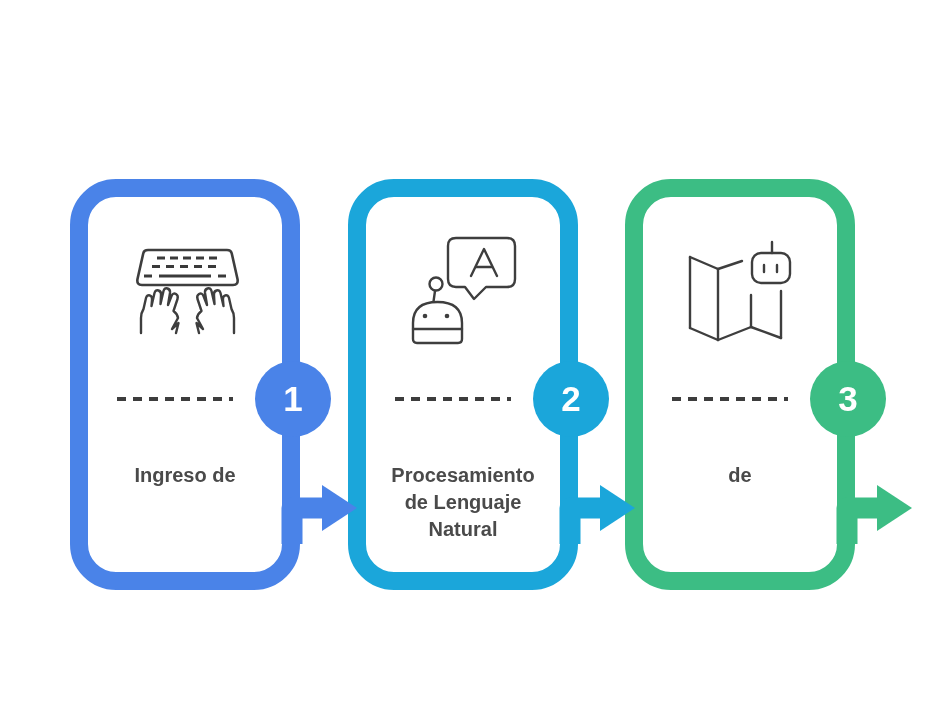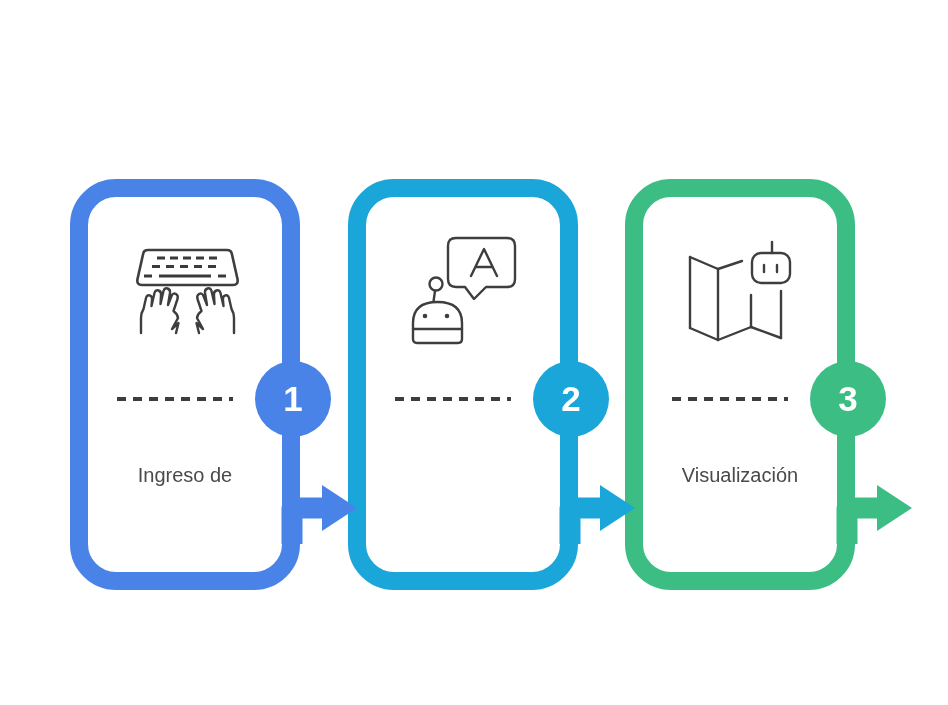--- a/index.html
+++ b/index.html
@@ -16,21 +16,21 @@
   .s2 .icon-wrap{left:57px;top:56px;}
   .s3 .icon-wrap{left:60px;top:61px;}
   .icon-wrap svg{display:block;}
   .line-icon{stroke:#3e3e3e;fill:none;stroke-width:2.4;stroke-linecap:round;stroke-linejoin:round;}
   .dash-line{position:absolute;left:47px;top:218px;width:116px;height:4px;
     background:repeating-linear-gradient(to right,#3d3d3d 0 9px,transparent 9px 16px);}
   .badge{position:absolute;left:185px;top:182px;width:76px;height:76px;border-radius:50%;
     background:var(--accent);display:flex;align-items:center;justify-content:center;
     color:#ffffff;font-size:35px;font-weight:700;}
   .label{position:absolute;left:-10px;top:283px;width:250px;text-align:center;
-    color:#4a4a4a;font-size:20px;line-height:27px;font-weight:400;}
+    color:#4a4a4a;font-size:20px;line-height:27px;font-weight:700;}
   .arrow{position:absolute;left:200px;top:290px;width:100px;height:100px;overflow:visible;z-index:5;}
   .arrow-path{stroke:var(--accent);stroke-width:21;fill:none;stroke-linejoin:round;stroke-linecap:butt;}
   .arrow-head{fill:var(--accent);stroke:none;}
   .kbd-keys{stroke:#3a3a3a;stroke-width:3;fill:none;stroke-linecap:butt;}
   .icon-fill{fill:#3e3e3e;stroke:none;}
 </style>
 </head>
 <body>
 
 <div class="canvas">
@@ -90,20 +90,25 @@
           <path d="M30,56 L28.5,66.5"></path>
         </g>
         <circle class="icon-fill" cx="20" cy="81" r="2.3"></circle>
         <circle class="icon-fill" cx="42" cy="81" r="2.3"></circle>
       </svg>
     </div>
 
     <div class="dash-line"></div>
     <div class="badge">2</div>
 
+    <div class="label">
+      <div>Procesamiento</div>
+      <div>de Lenguaje</div>
+      <div>Natural</div>
+    </div>
 
     <svg class="arrow" viewBox="0 0 100 100">
       <path class="arrow-path" d="M22,75 L22,39 L52,39"></path>
       <polygon class="arrow-head" points="52,16 52,62 87,39"></polygon>
     </svg>
   </div>
 
   <div class="step s3" style="--accent: #3cbd84;">
     <div class="card-border"></div>
 
@@ -124,21 +129,21 @@
           <path d="M79,25 V32"></path>
           <path d="M92,25 V32"></path>
         </g>
       </svg>
     </div>
 
     <div class="dash-line"></div>
     <div class="badge">3</div>
 
     <div class="label">
-      <div>Visualización</div>
+      <div>de</div>
     </div>
 
     <svg class="arrow" viewBox="0 0 100 100">
       <path class="arrow-path" d="M22,75 L22,39 L52,39"></path>
       <polygon class="arrow-head" points="52,16 52,62 87,39"></polygon>
     </svg>
   </div>
 
 </div>
 

